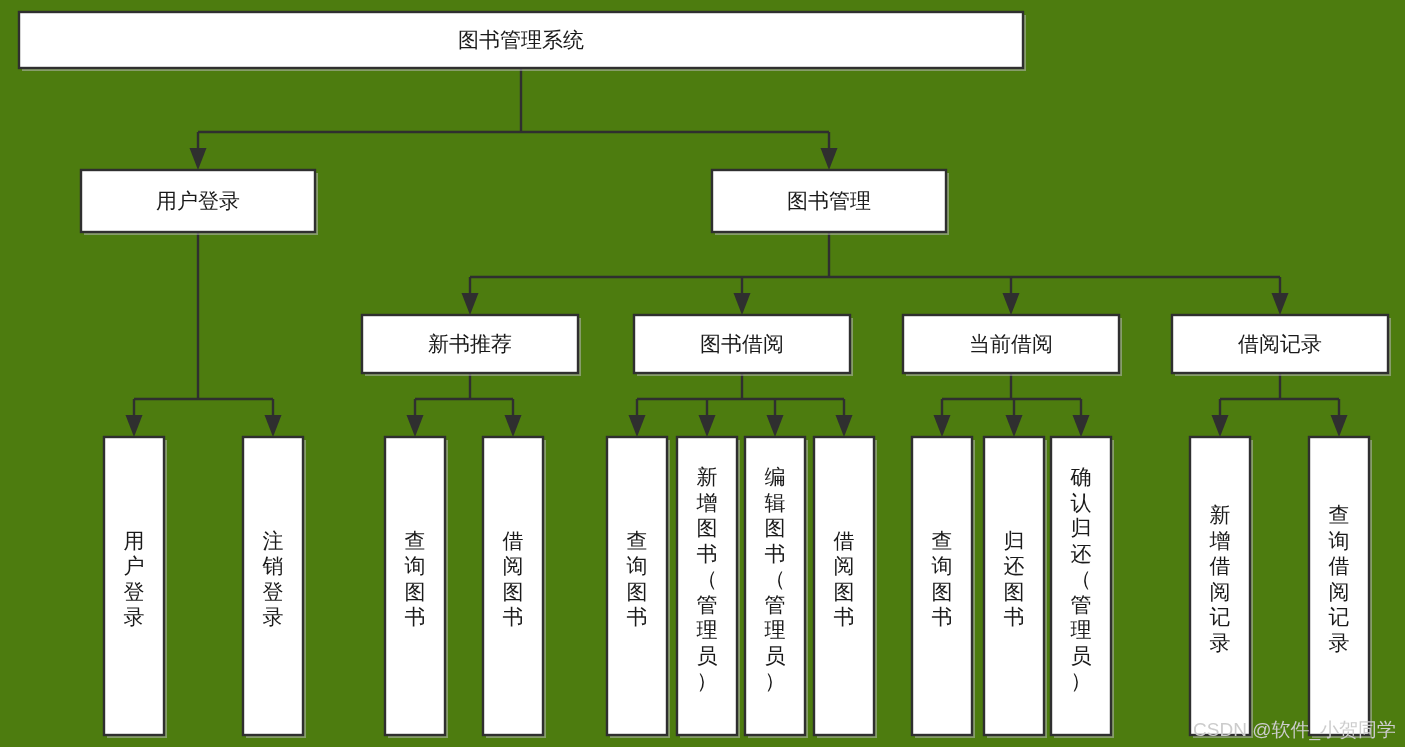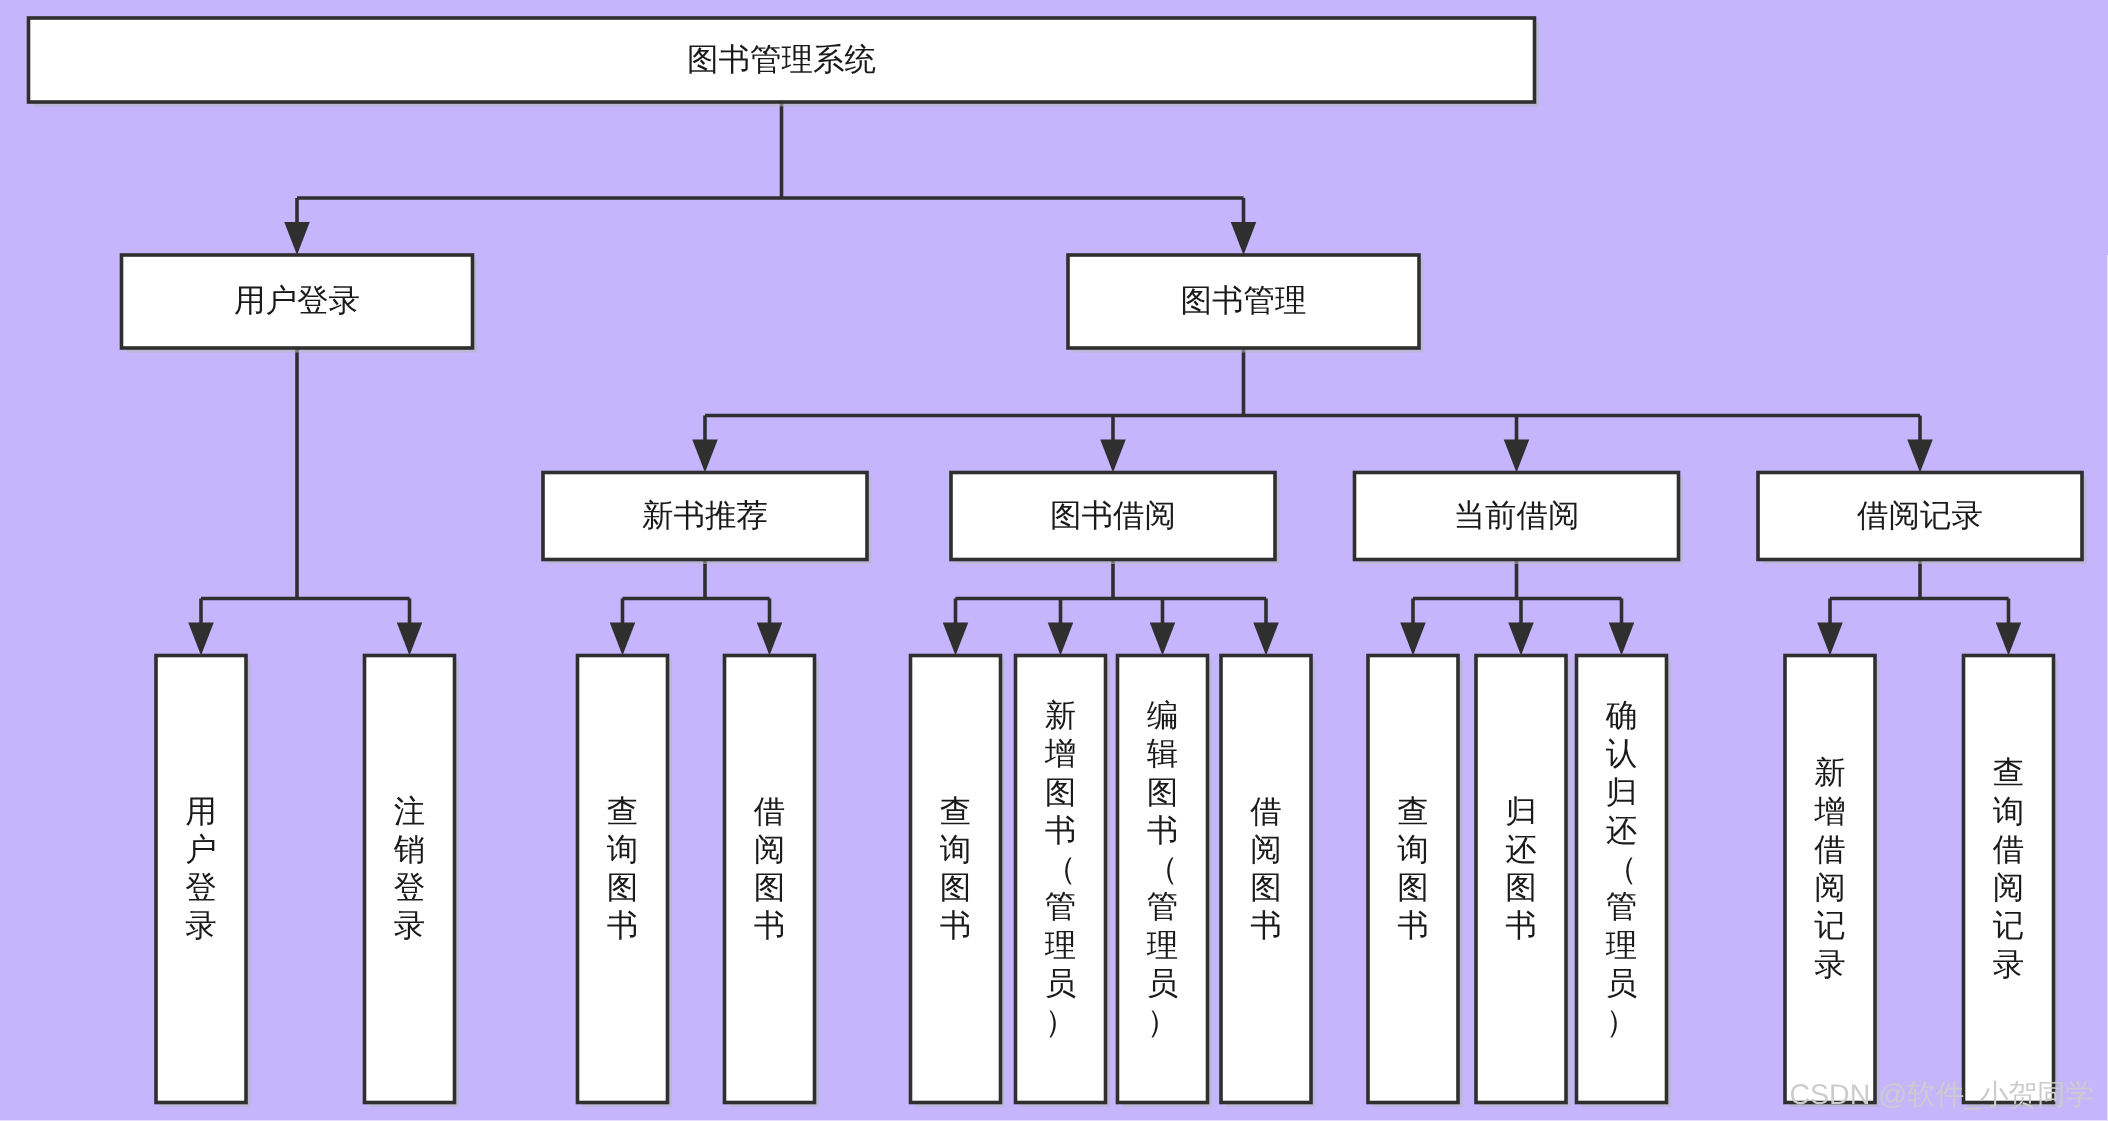--- a/index.html
+++ b/index.html
@@ -8,21 +8,21 @@
     padding: 0;
     background: #ffffff;
   }
   body {
     font-family: "Liberation Sans", "DejaVu Sans", sans-serif;
   }
   #diagram-root {
     position: relative;
     width: 1405px;
     height: 747px;
-    background: #c4b5fd;
+    background: #4d7c0f;
     overflow: hidden;
   }
   svg.diagram-canvas {
     position: absolute;
     left: 0;
     top: 0;
     width: 1405px;
     height: 747px;
     display: block;
   }

